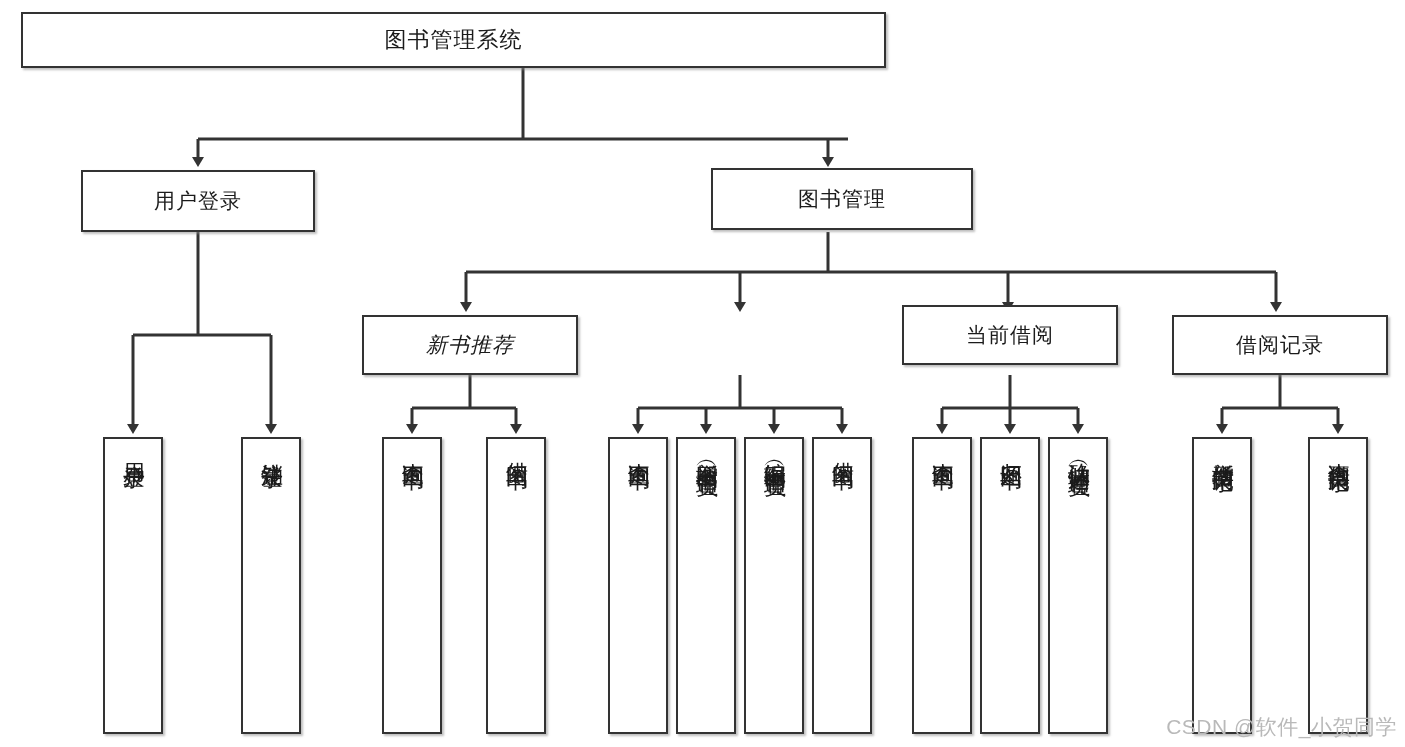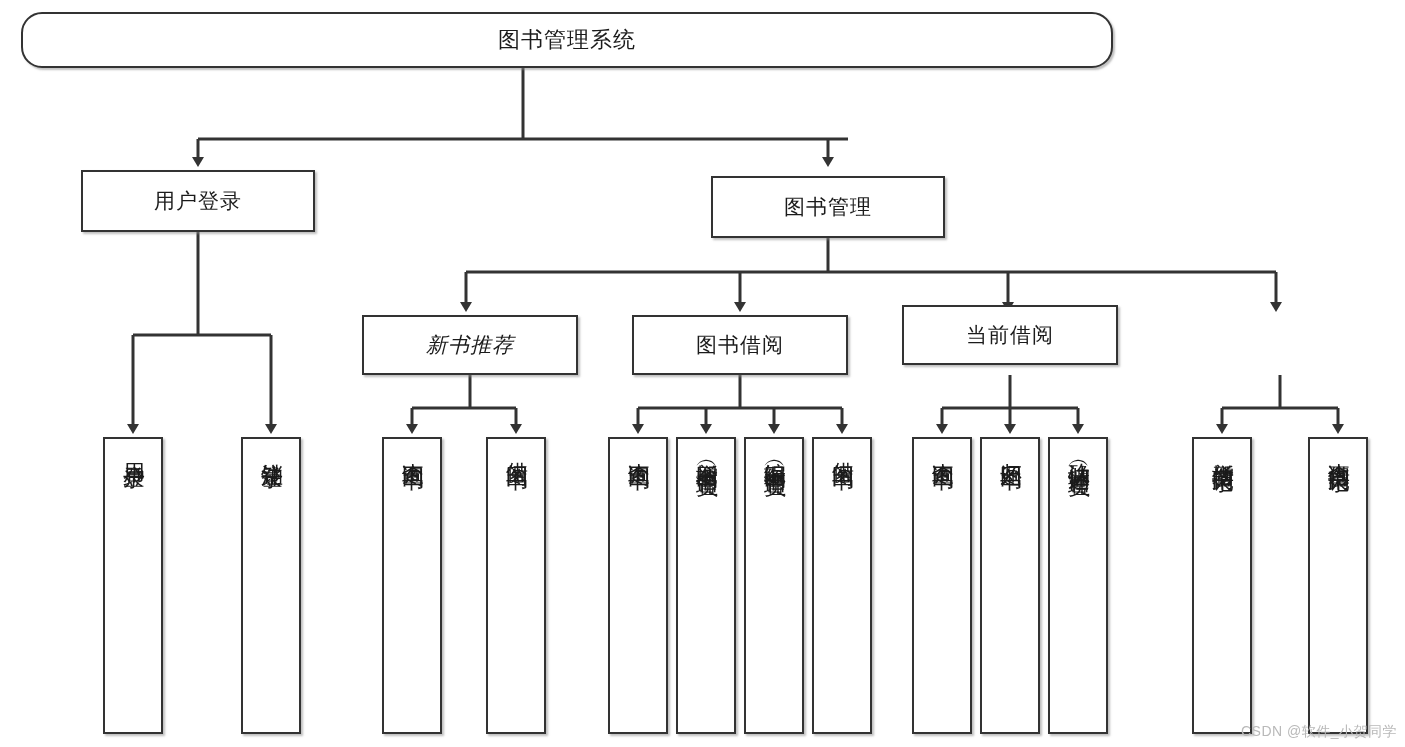--- a/index.html
+++ b/index.html
@@ -57,21 +57,21 @@
     text-align: center;
     writing-mode: vertical-rl;
     text-orientation: upright;
     letter-spacing: 2px;
     white-space: nowrap;
   }
   .watermark {
     position: absolute;
     right: 8px;
     bottom: 6px;
-    font-size: 14px;
+    font-size: 21px;
     color: #b9b9b9;
     letter-spacing: 0.5px;
     white-space: nowrap;
   }
 </style>
 </head>
 <body>
 
 <div id="canvas">
 
@@ -118,44 +118,44 @@
       <path d="M1010,408 L1010,425" marker-end="url(#ah)"></path>
       <path d="M1078,408 L1078,425" marker-end="url(#ah)"></path>
 
       <path d="M1280,375 L1280,408"></path>
       <path d="M1222,408 L1338,408"></path>
       <path d="M1222,408 L1222,425" marker-end="url(#ah)"></path>
       <path d="M1338,408 L1338,425" marker-end="url(#ah)"></path>
     </g>
   </svg>
 
-  <div class="node root" style="left:21px; top:12px; width:1092px; height:56px;border-radius:21px;">
+  <div class="node root" style="left:21px; top:12px; width:865px; height:56px;">
     <span class="node-label">图书管理系统</span>
   </div>
 
   <div class="node level2" style="left:81px; top:170px; width:234px; height:62px;">
     <span class="node-label">用户登录</span>
   </div>
 
-  <div class="node level2" style="left:711px; top:176px; width:234px; height:62px;">
+  <div class="node level2" style="left:711px; top:168px; width:262px; height:62px;">
     <span class="node-label">图书管理</span>
   </div>
 
   <div class="node level3" style="left:362px; top:315px; width:216px; height:60px;font-style:italic;">
     <span class="node-label">新书推荐</span>
   </div>
 
-  <div class="node level3" style="left:632px; top:315px; width:216px; height:60px;">
-    <span class="node-label">图书借阅</span>
-  </div>
 
   <div class="node level3" style="left:902px; top:305px; width:216px; height:60px;">
     <span class="node-label">当前借阅</span>
   </div>
 
+  <div class="node level3" style="left:1172px; top:315px; width:216px; height:60px;">
+    <span class="node-label">借阅记录</span>
+  </div>
 
   <div class="node leaf" style="left:103px; top:437px; width:60px; height:297px;">
     <span class="leaf-label">用户登录</span>
   </div>
 
   <div class="node leaf" style="left:241px; top:437px; width:60px; height:297px;">
     <span class="leaf-label">注销登录</span>
   </div>
 
   <div class="node leaf" style="left:382px; top:437px; width:60px; height:297px;">

